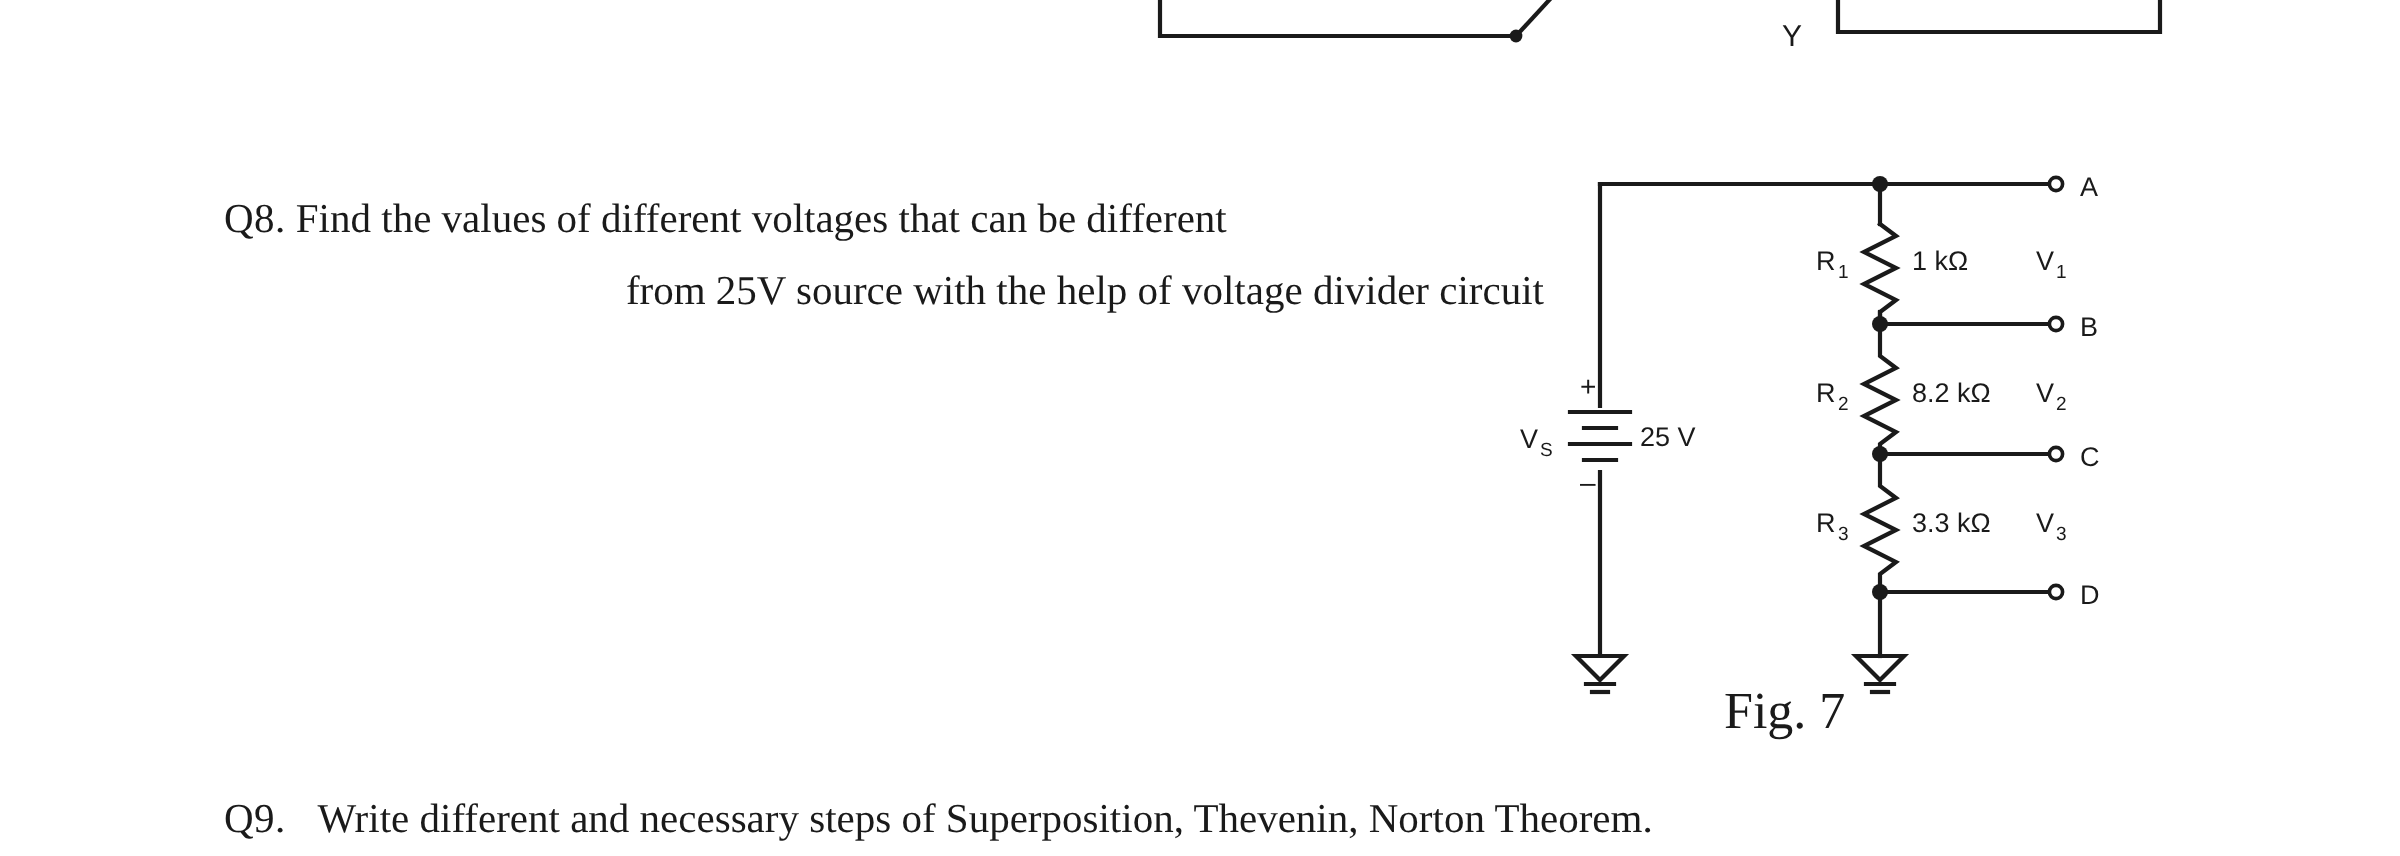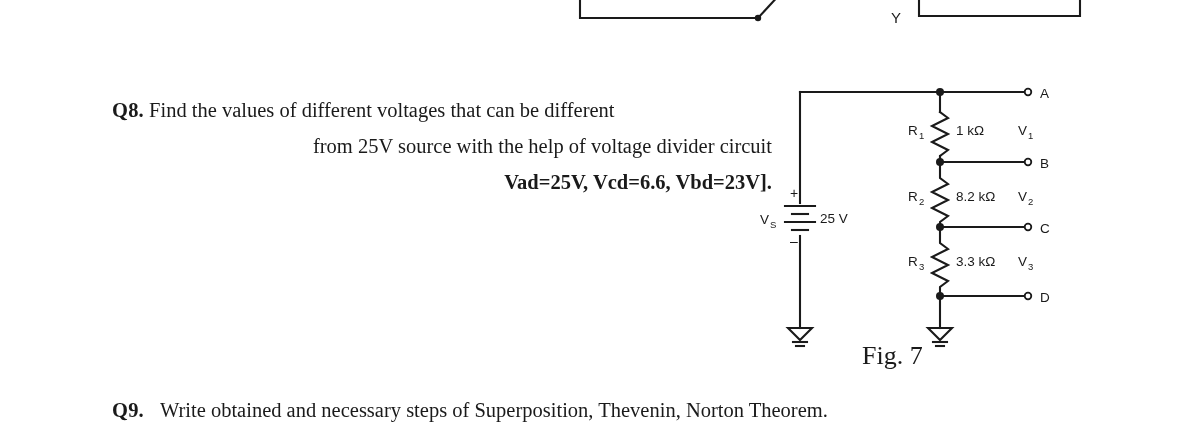--- a/index.html
+++ b/index.html
@@ -30,21 +30,21 @@
     top: 92px;
     width: 660px;
   }
   .q-line {
     font-size: 20.5px;
     line-height: 36px;
     white-space: nowrap;
     color: #1a1a1a;
   }
   .q-label {
-    font-weight: bold;
+    font-weight: normal;
     letter-spacing: 0.2px;
   }
   .q-indent { padding-left: 46px; text-align: right; }
   .ans-bold { font-weight: bold; }
 
   
   #q9-block {
     position: absolute;
     left: 112px;
     top: 396px;
@@ -118,26 +118,25 @@
     <path class="frag-line" d="M 919 -12 L 919 16 L 1080 16 L 1080 -12"></path>
   </svg>
 </div>
 
 <div id="q8-block">
   <div class="q-line">
     <span class="q-label">Q8.</span>
     <span>Find the values of different voltages that can be different</span>
   </div>
   <div class="q-line q-indent">from 25V source with the help of voltage divider circuit</div>
-  <div class="q-line q-indent ans-bold">Vad=25V, Vcd=6.6, Vbd=23V].</div>
 </div>
 
 <div id="q9-block">
   <div class="q-line">
-    <span class="q-label">Q9.</span><span class="q9-gap"></span><span>Write obtained and necessary steps of Superposition, Thevenin, Norton Theorem.</span>
+    <span class="q-label">Q9.</span><span class="q9-gap"></span><span>Write different and necessary steps of Superposition, Thevenin, Norton Theorem.</span>
   </div>
 </div>
 
 <div id="figure7">
   <svg width="350" height="300" viewBox="0 0 350 300" xmlns="http://www.w3.org/2000/svg">
 
     <path class="wire" d="M 40 22 L 180 22"></path>
 
     <path class="wire" d="M 40 22 L 40 133"></path>
     <path class="wire" d="M 40 166 L 40 258"></path>

